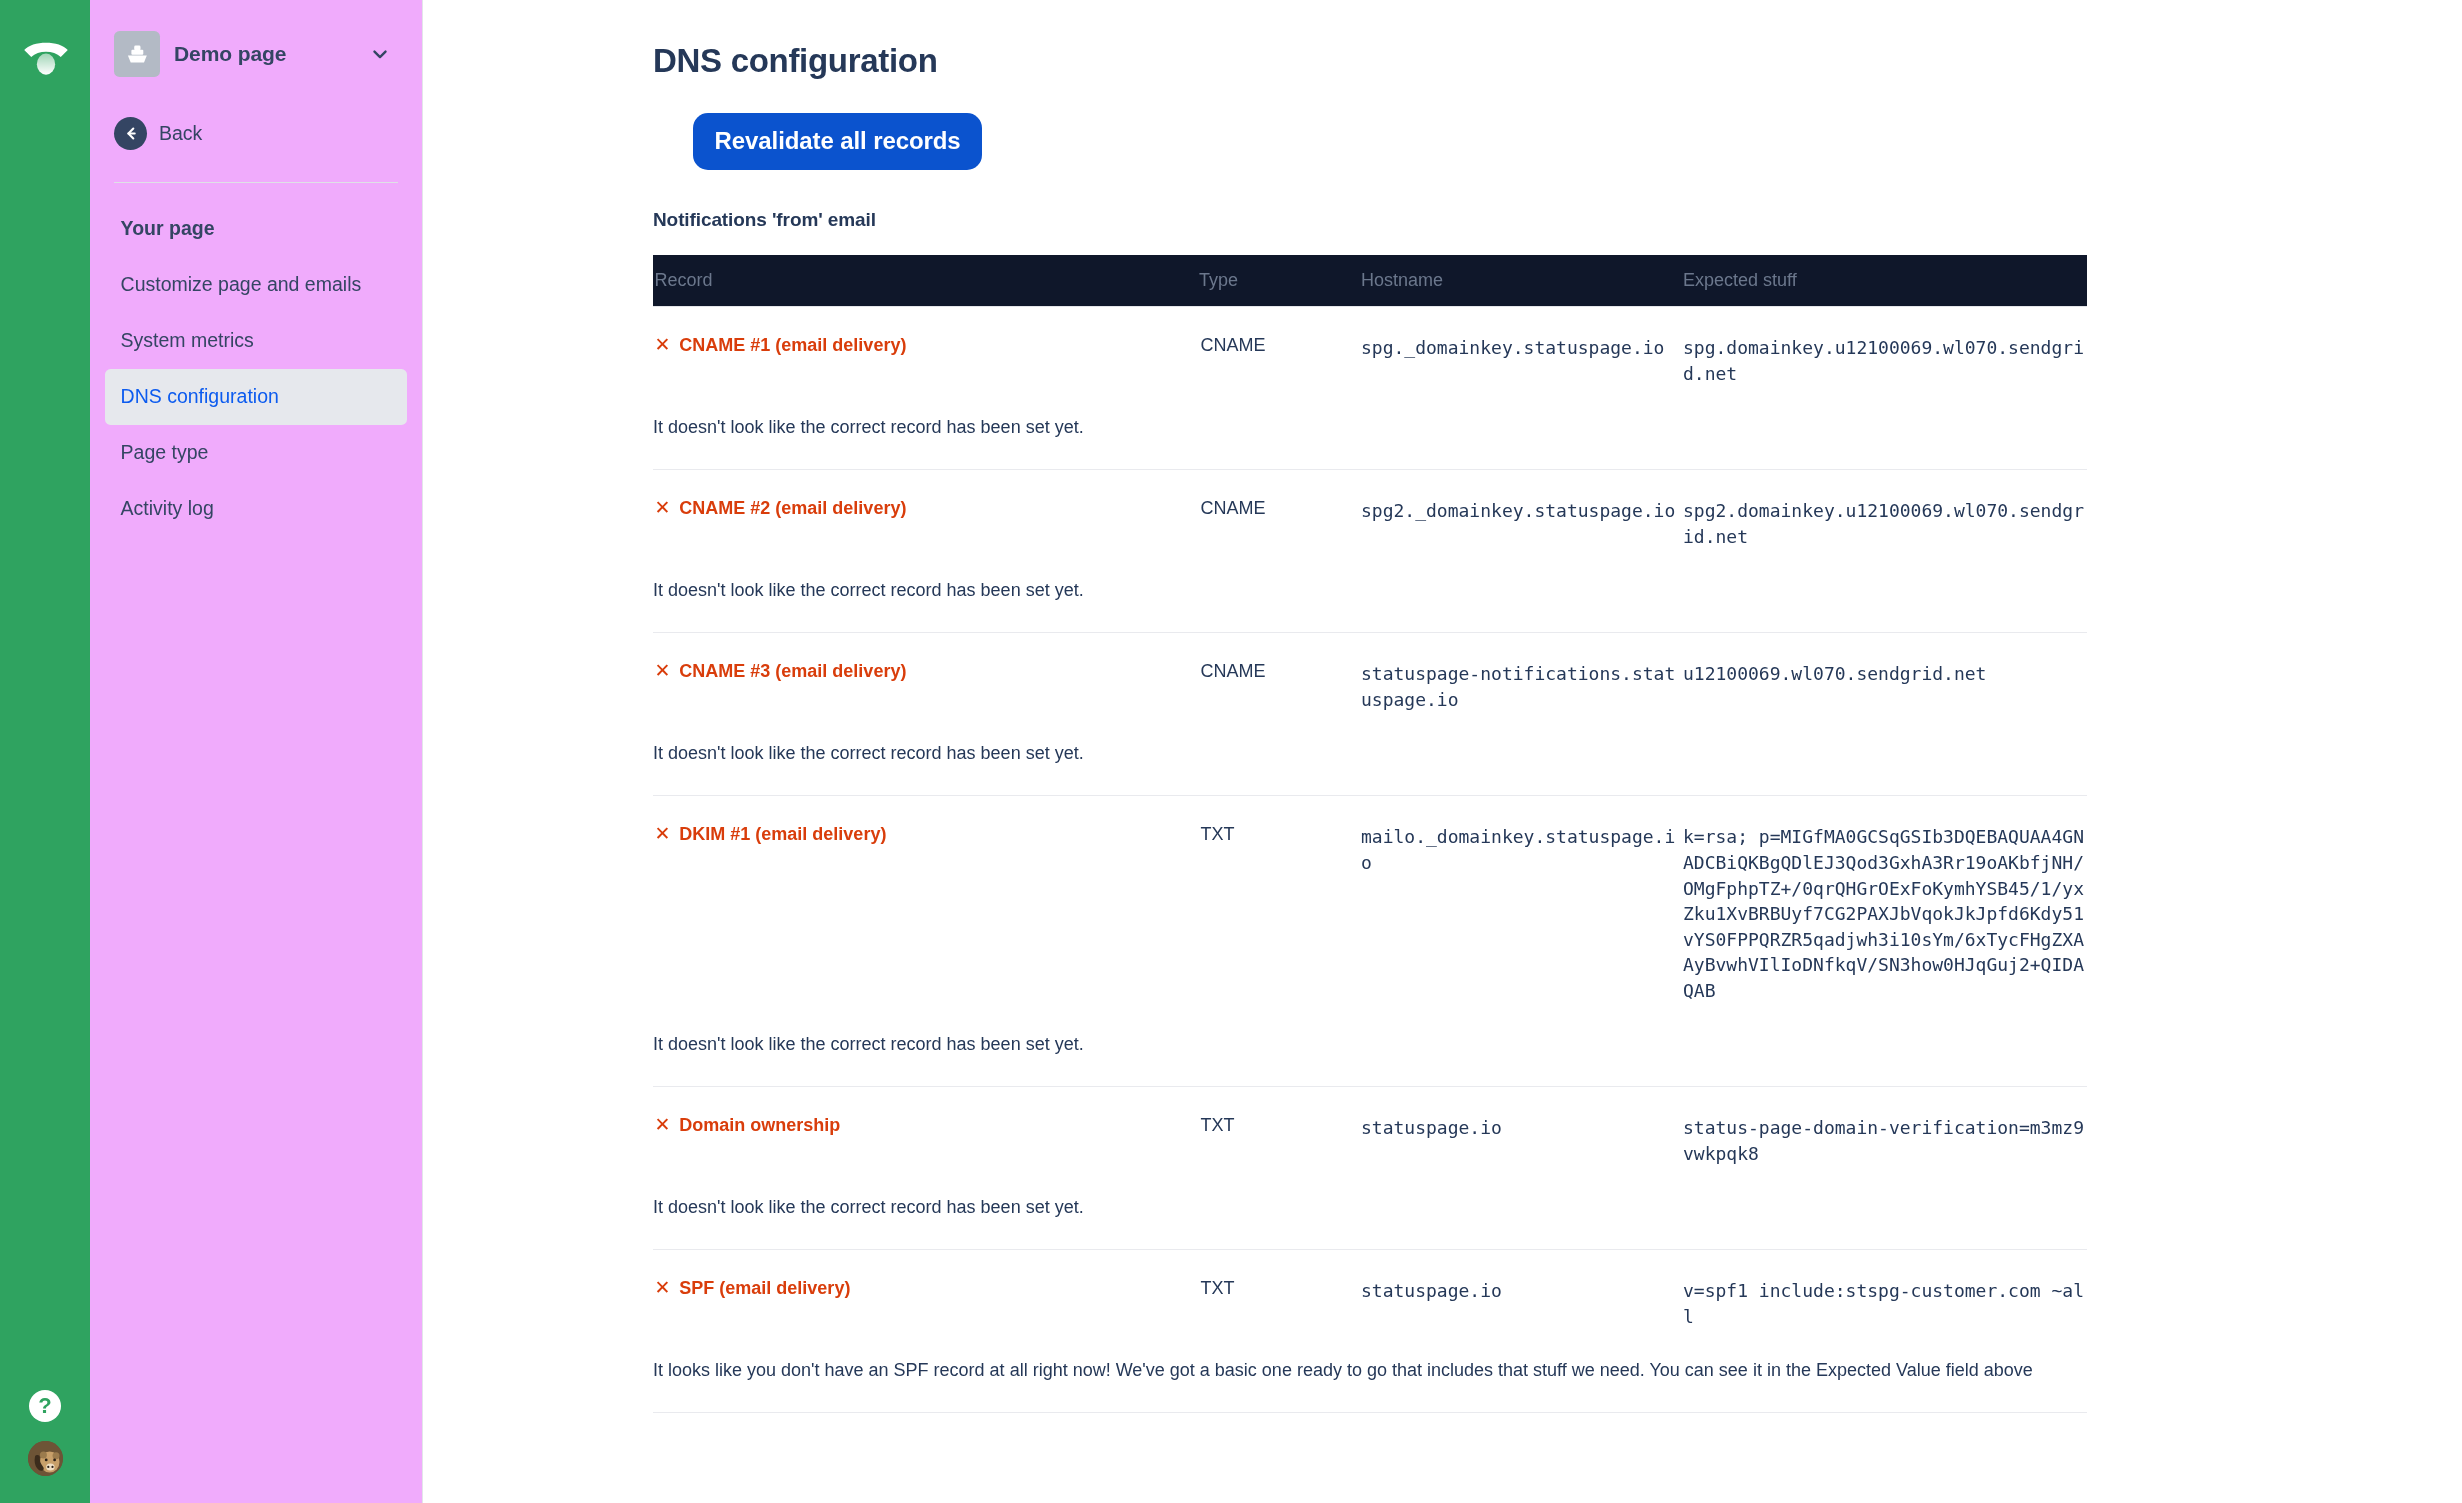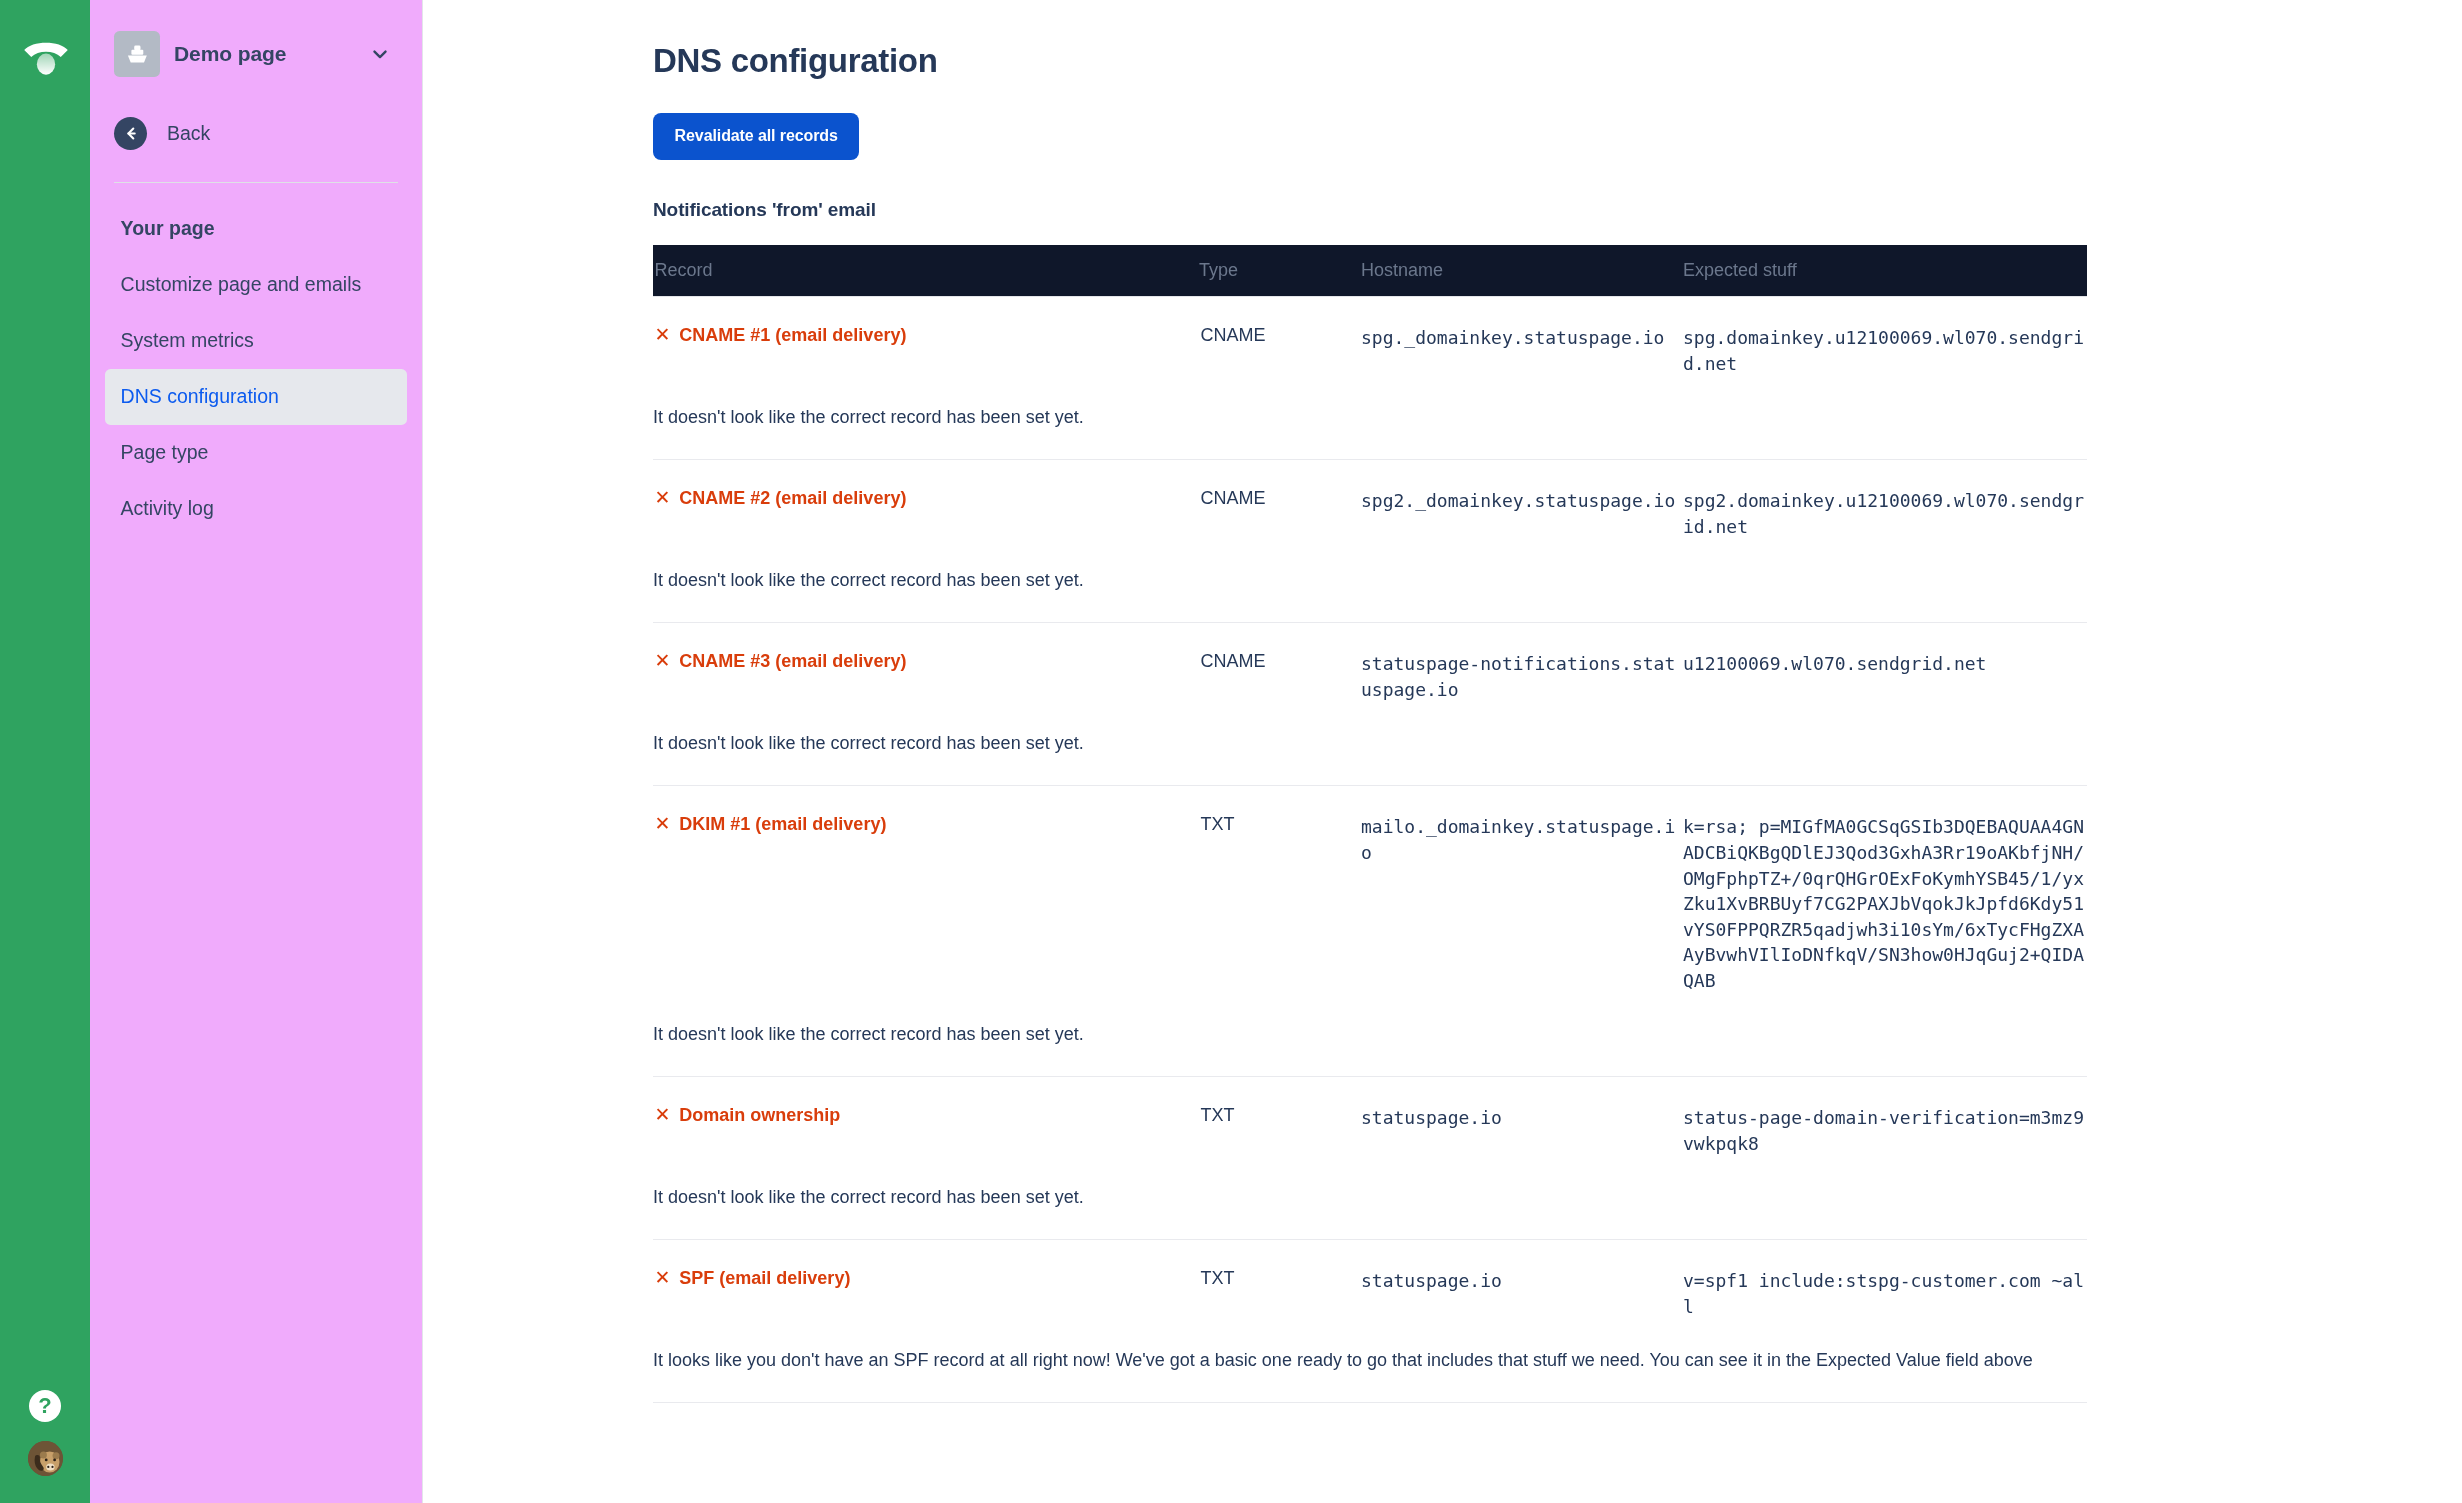--- a/index.html
+++ b/index.html
@@ -110,21 +110,21 @@
   .chevron {
     width: 18px;
     height: 18px;
     flex: 0 0 18px;
     color: #344563;
   }
 
   .back-row {
     display: flex;
     align-items: center;
-    gap: 20px;
+    gap: 12px;
     padding: 0 24px;
     height: 67px;
     margin-top: 16.7px;
     cursor: pointer;
   }
 
   .back-circle {
     width: 33px;
     height: 33px;
     flex: 0 0 33px;
@@ -189,28 +189,29 @@
     font-weight: bold;
     color: #253858;
     letter-spacing: -0.3px;
     margin-bottom: 33px;
   }
 
   .btn-primary {
     display: inline-block;
     background: #0b53ce;
     color: #ffffff;
-    font-size: 16px;
+    font-size: 24px;
     font-weight: bold;
     border: none;
-    border-radius: 8px;
+    border-radius: 15px;
     padding: 14px 21.6px 14.6px 21.6px;
     cursor: pointer;
     font-family: "Liberation Sans", sans-serif;
     letter-spacing: -0.1px;
+    margin-left: 40px;
   }
 
   .section-title {
     font-size: 19px;
     font-weight: bold;
     color: #253858;
     margin-top: 39px;
     letter-spacing: -0.1px;
   }
 

